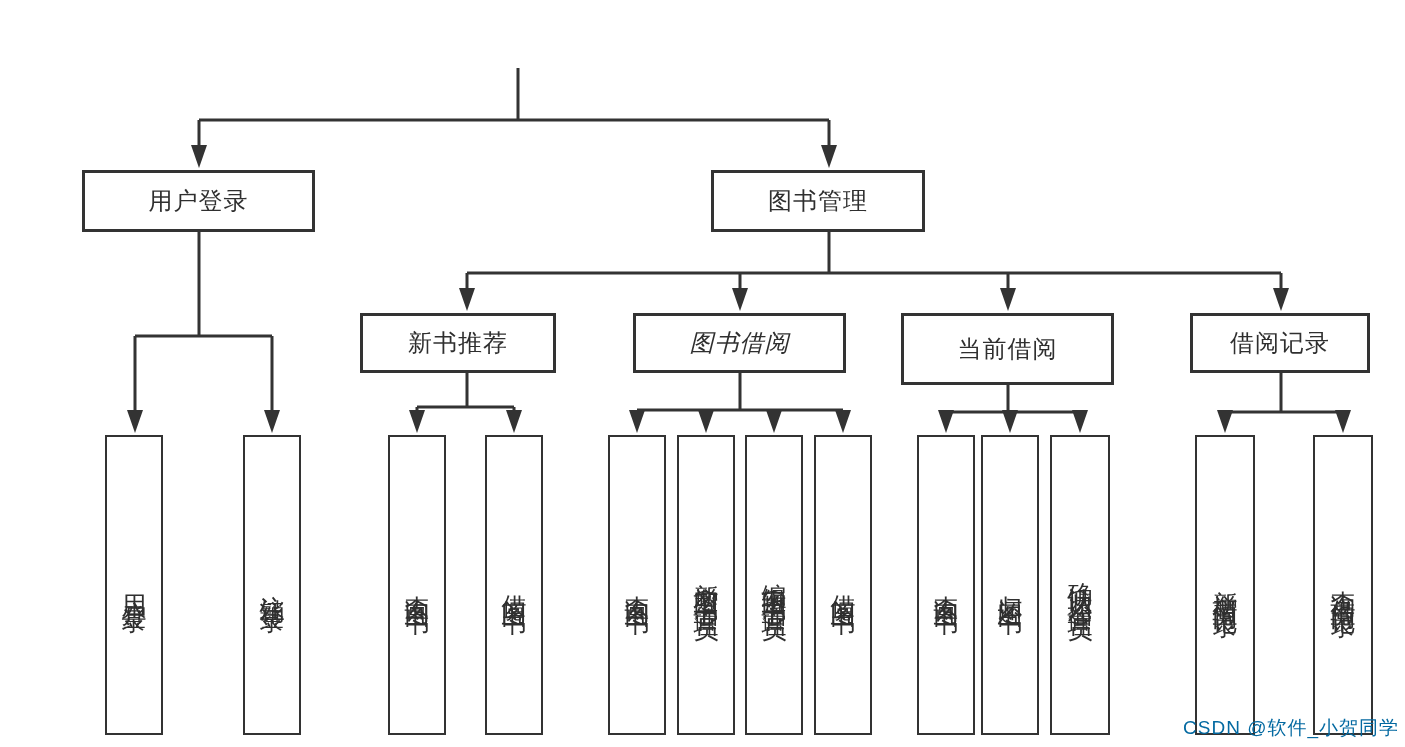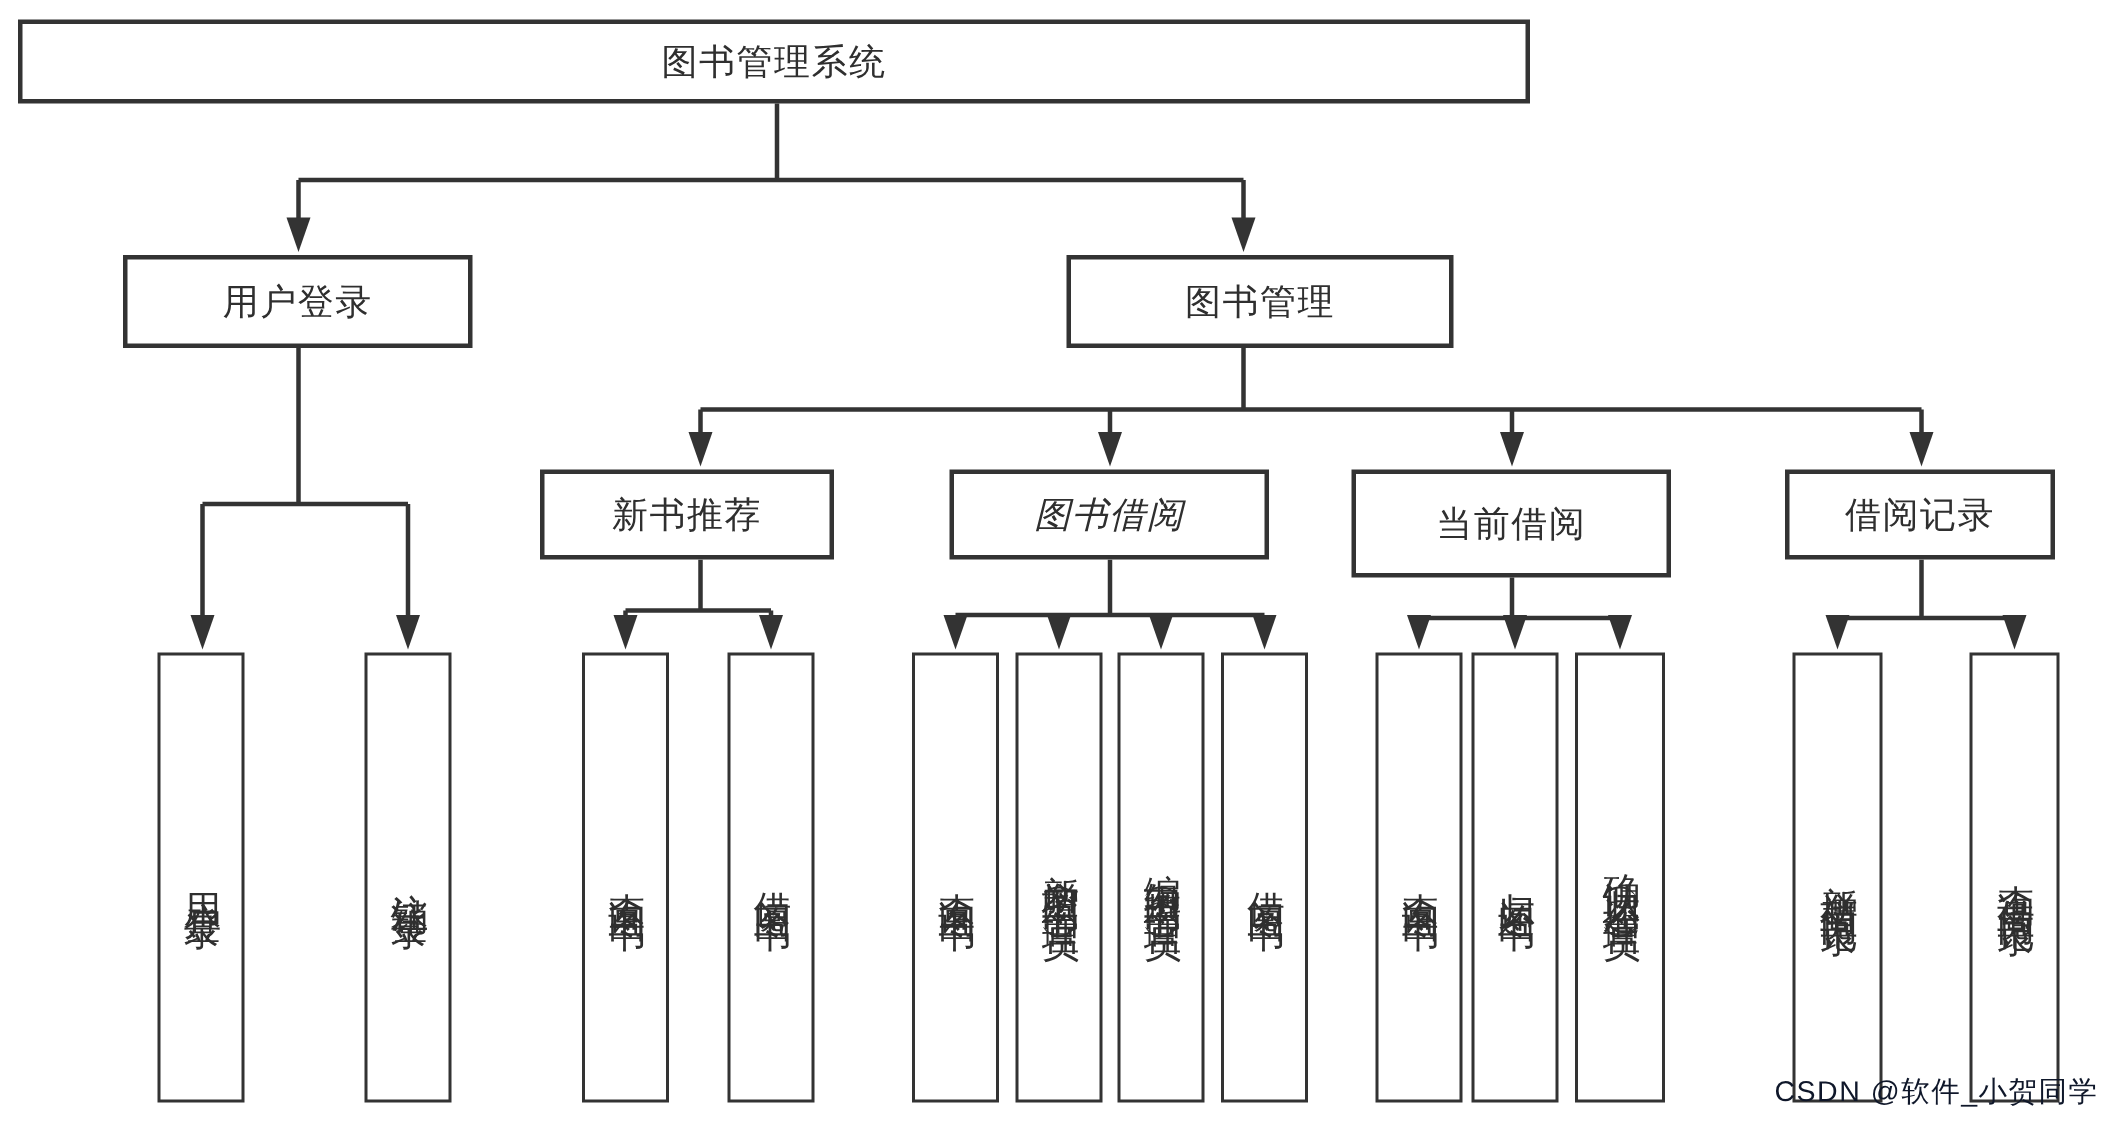--- a/index.html
+++ b/index.html
@@ -42,21 +42,21 @@
     font-size: 25px;
     letter-spacing: 5px;
     line-height: 1;
   }
   .lbl { display: inline-block; }
   #watermark {
     position: absolute;
     right: 6px;
     bottom: 6px;
     font-size: 19px;
-    color: #0f172a;
+    color: #0369a1;
     letter-spacing: 1px;
     z-index: 5;
   }
 </style>
 </head>
 <body>
 
 <div id="canvas">
 
   <svg id="connectors" viewBox="0 0 1405 747" xmlns="http://www.w3.org/2000/svg">
@@ -95,28 +95,25 @@
       <path d="M766 410 L782 410 L774 433 Z"></path>
       <path d="M835 410 L851 410 L843 433 Z"></path>
       <path d="M938 410 L954 410 L946 433 Z"></path>
       <path d="M1002 410 L1018 410 L1010 433 Z"></path>
       <path d="M1072 410 L1088 410 L1080 433 Z"></path>
       <path d="M1217 410 L1233 410 L1225 433 Z"></path>
       <path d="M1335 410 L1351 410 L1343 433 Z"></path>
     </g>
   </svg>
 
-  <div class="box h" style="left:12px; top:13px; width:1008px; height:56px;">
-    <span class="lbl">图书管理系统</span>
-  </div>
 
   <div class="box h" style="left:82px; top:170px; width:233px; height:62px;">
     <span class="lbl">用户登录</span>
   </div>
-  <div class="box h" style="left:711px; top:170px; width:258px; height:62px;">
+  <div class="box h" style="left:711px; top:170px; width:214px; height:62px;">
     <span class="lbl">图书管理</span>
   </div>
 
   <div class="box h" style="left:360px; top:313px; width:196px; height:60px;">
     <span class="lbl">新书推荐</span>
   </div>
   <div class="box h" style="left:633px; top:313px; width:213px; height:60px;font-style:italic;">
     <span class="lbl">图书借阅</span>
   </div>
   <div class="box h" style="left:901px; top:313px; width:213px; height:72px;">

